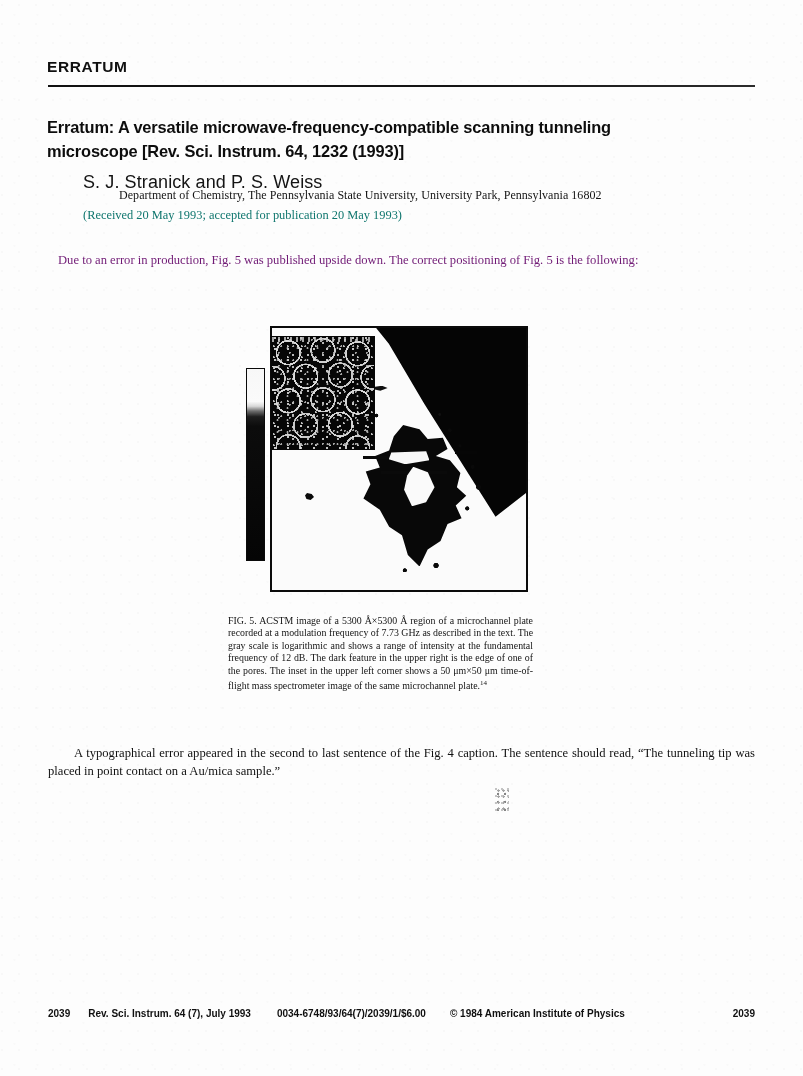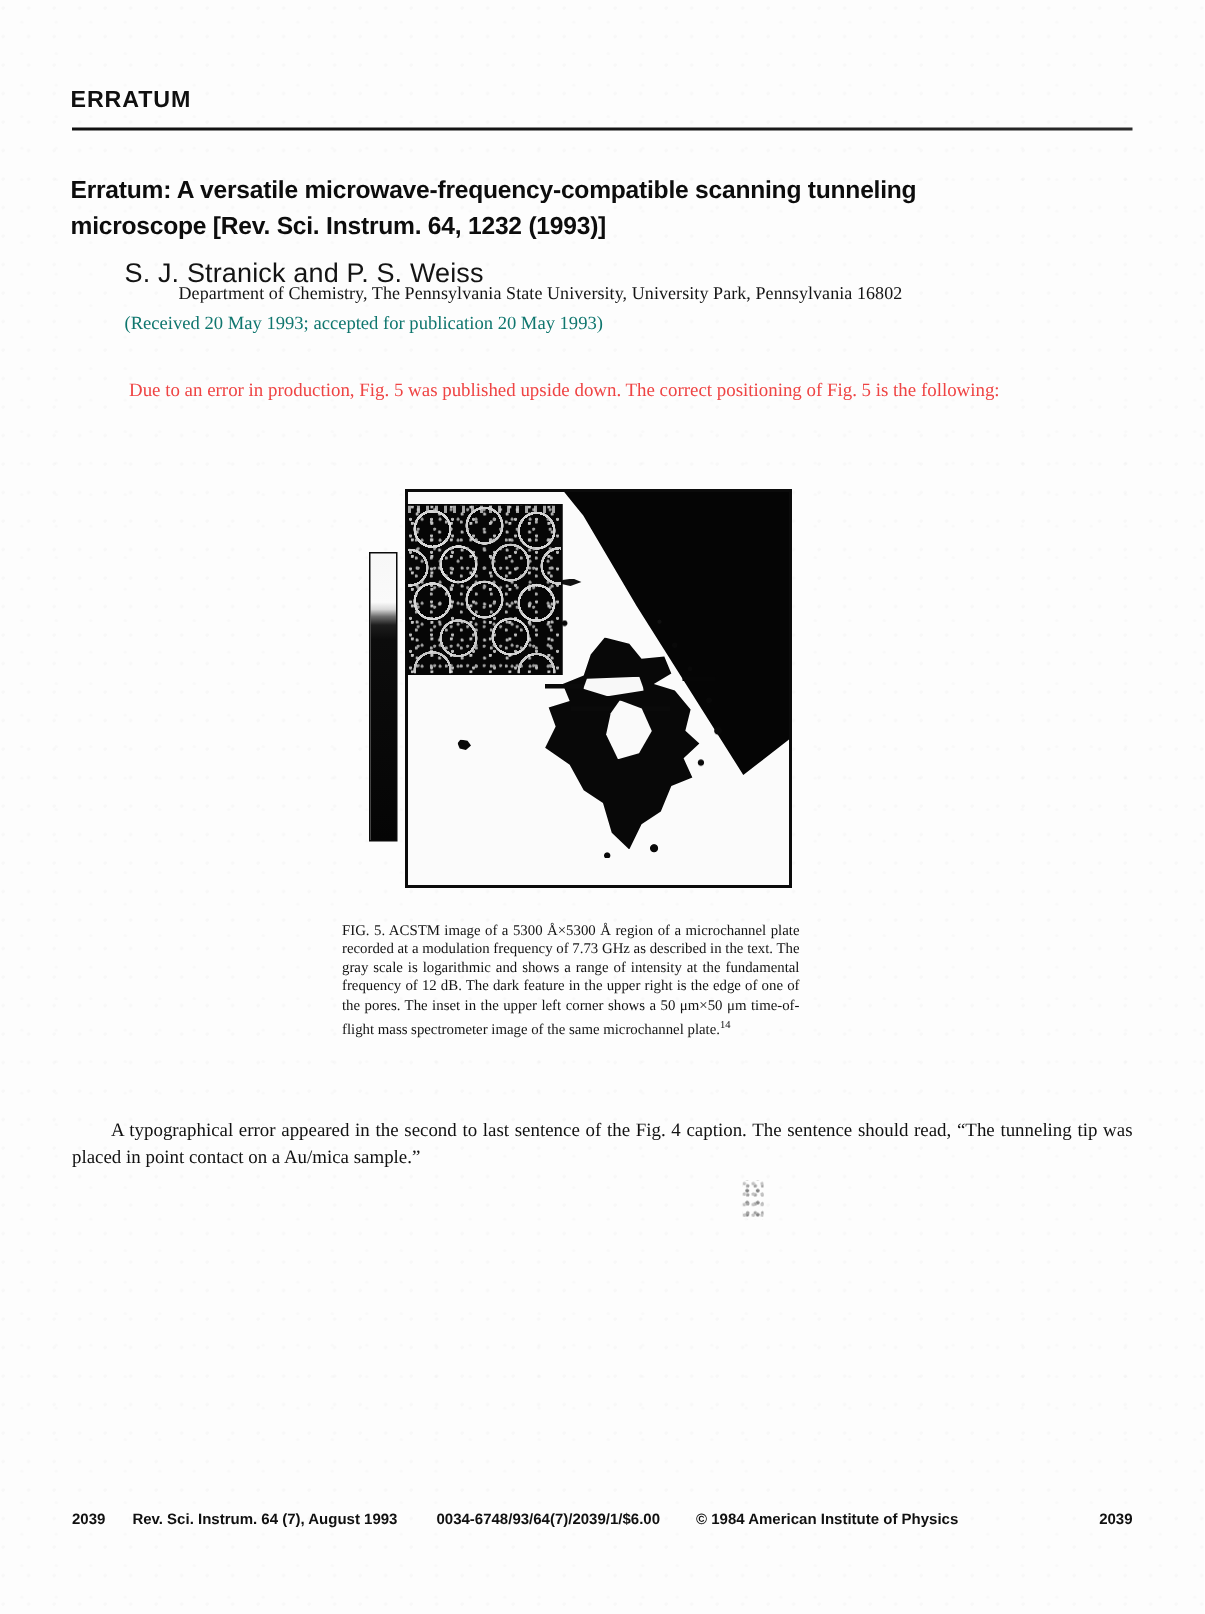--- a/index.html
+++ b/index.html
@@ -52,23 +52,23 @@
     font-size:12px;color:#141414;letter-spacing:.05px;margin-left:36px;
   }
   #received{
     position:absolute;left:83px;top:208px;
     font-family:"Liberation Serif", serif;
     font-size:12.4px;color:#0f766e;
   }
 
   
   #intro-paragraph{
-    position:absolute;left:60px;top:252px;width:707px;
+    position:absolute;left:32px;top:252px;width:707px;
     font-size:12.6px;line-height:17px;text-indent:26px;
-    text-align:justify;color:#ef4444;
+    text-align:justify;color:#701a75;
   }
   #closing-paragraph{
     position:absolute;left:48px;top:744px;width:707px;
     font-size:12.6px;line-height:18px;text-indent:26px;
     text-align:justify;color:#111;
   }
 
   
   #figure{position:absolute;left:0;top:0;width:803px;height:1076px;pointer-events:none;border-radius:30px;}
   #figure > *{pointer-events:auto;}
@@ -279,21 +279,21 @@
 
     <div id="figure-caption"><span>FIG. 5.  ACSTM image of a 5300 Å×5300 Å region of a microchannel plate recorded at a modulation frequency of 7.73 GHz as described in the text. The gray scale is logarithmic and shows a range of intensity at the fundamental frequency of 12 dB. The dark feature in the upper right is the edge of one of the pores. The inset in the upper left corner shows a 50 μm×50 μm time-of-flight mass spectrometer image of the same microchannel plate.</span><sup>14</sup></div>
 
   </div>
 
   <div id="closing-paragraph">A typographical error appeared in the second to last sentence of the Fig. 4 caption. The sentence should read, “The tunneling tip was placed in point contact on a Au/mica sample.”</div>
 
   <div id="footer">
     <span>2039</span>
     <span class="fgap-a"></span>
-    <span>Rev. Sci. Instrum. 64 (7), August 1993</span>
+    <span>Rev. Sci. Instrum. 64 (7), July 1993</span>
     <span class="fgap-b"></span>
     <span>0034-6748/93/64(7)/2039/1/$6.00</span>
     <span class="fgap-c"></span>
     <span>© 1984 American Institute of Physics</span>
     <span class="fspacer"></span>
     <span>2039</span>
   </div>
 
 </div>
 

